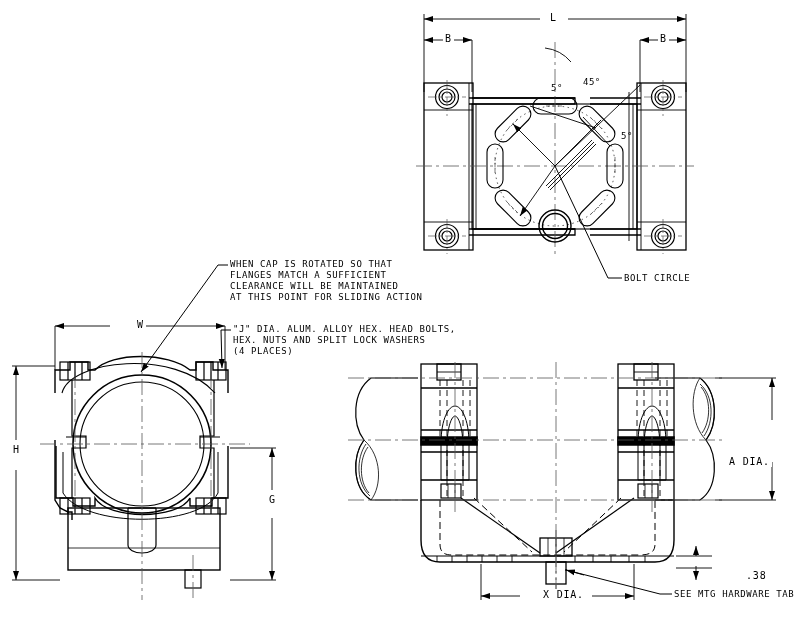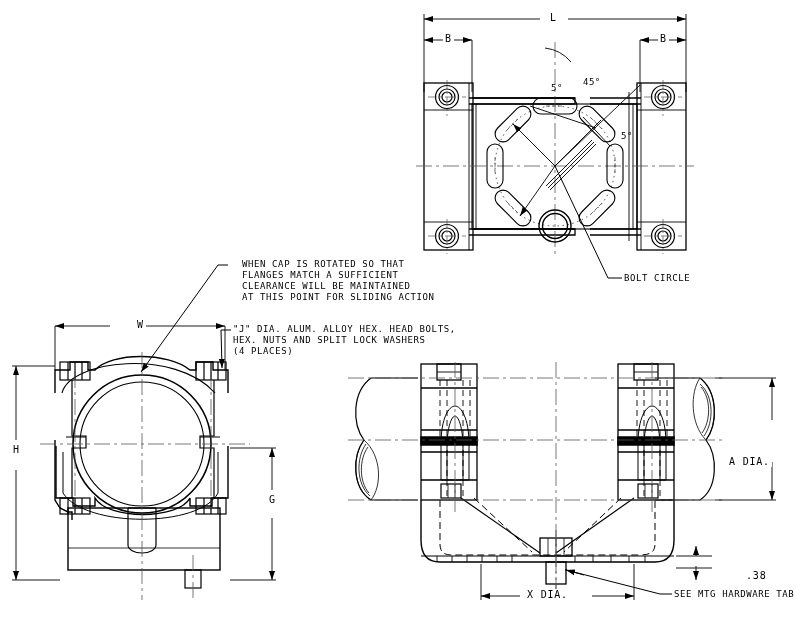--- a/index.html
+++ b/index.html
@@ -485,30 +485,30 @@
   <div class="dimlabel" style="left:548px; top:12px;">L</div>
   <div class="dimlabel" style="left:443px; top:33px;">B</div>
   <div class="dimlabel" style="left:658px; top:33px;">B</div>
 
   <div class="anglelabel" style="left:583px; top:61px;margin-top:16px;">45°</div>
   <div class="anglelabel" style="left:551px; top:83px;">5°</div>
   <div class="anglelabel" style="left:621px; top:131px;">5°</div>
 
   <div class="anno" style="left:624px; top:273px;">BOLT CIRCLE</div>
 
-  <div class="anno" style="left:230px; top:259px;margin-left:12px;">WHEN CAP IS ROTATED SO THAT
+  <div class="anno" style="left:230px; top:259px;">WHEN CAP IS ROTATED SO THAT
 FLANGES MATCH A SUFFICIENT
 CLEARANCE WILL BE MAINTAINED
 AT THIS POINT FOR SLIDING ACTION</div>
   <div class="anno" style="left:233px; top:324px;">"J" DIA. ALUM. ALLOY HEX. HEAD BOLTS,
 HEX. NUTS AND SPLIT LOCK WASHERS
 (4 PLACES)</div>
 
   <div class="dimlabel" style="left:135px; top:319px;">W</div>
   <div class="dimlabel" style="left:11px; top:444px;">H</div>
   <div class="dimlabel" style="left:267px; top:494px;">G</div>
 
   <div class="dimlabel" style="left:727px; top:456px;">A DIA.</div>
   <div class="dimlabel" style="left:744px; top:570px;">.38</div>
-  <div class="dimlabel" style="left:525px; top:589px;">X DIA.</div>
+  <div class="dimlabel" style="left:541px; top:589px;">X DIA.</div>
   <div class="anno" style="left:674px; top:589px;">SEE MTG HARDWARE TABLE</div>
 
 </div>
 
 </body></html>

